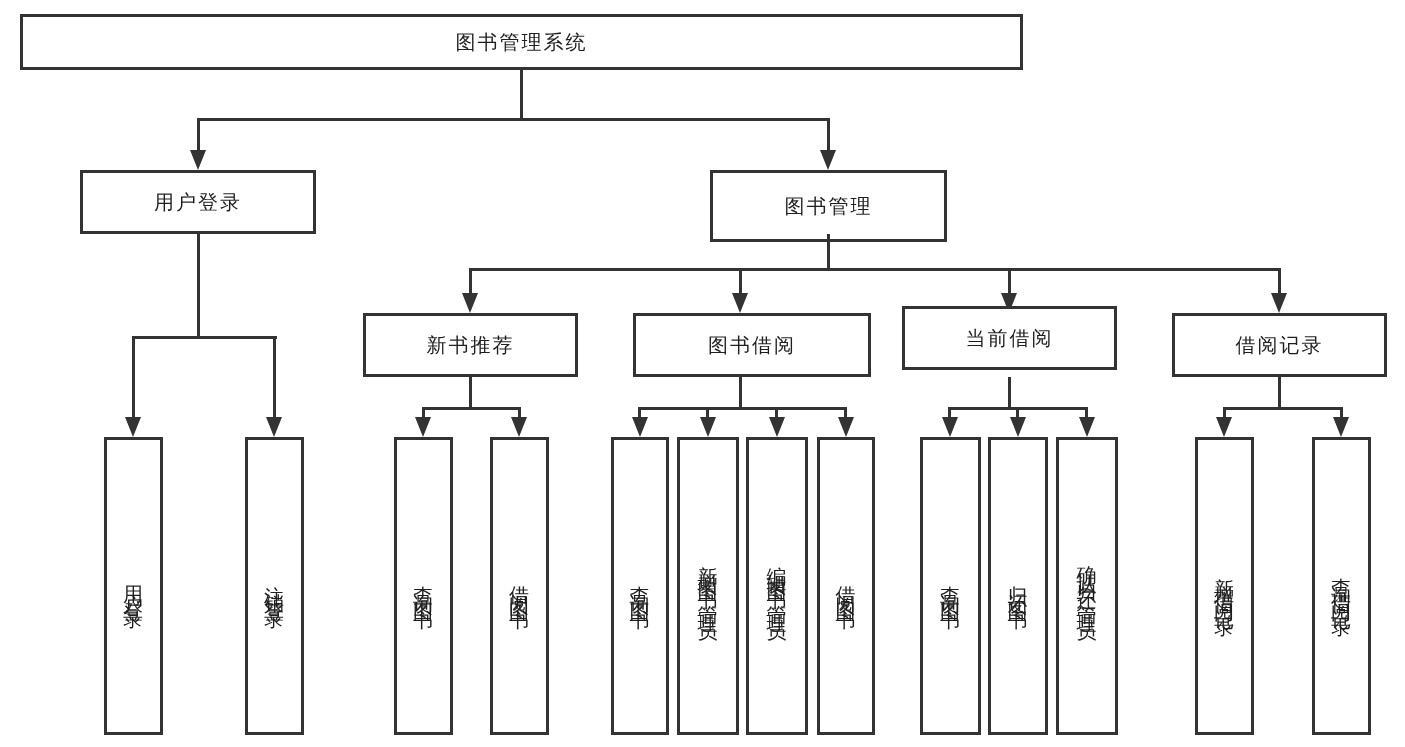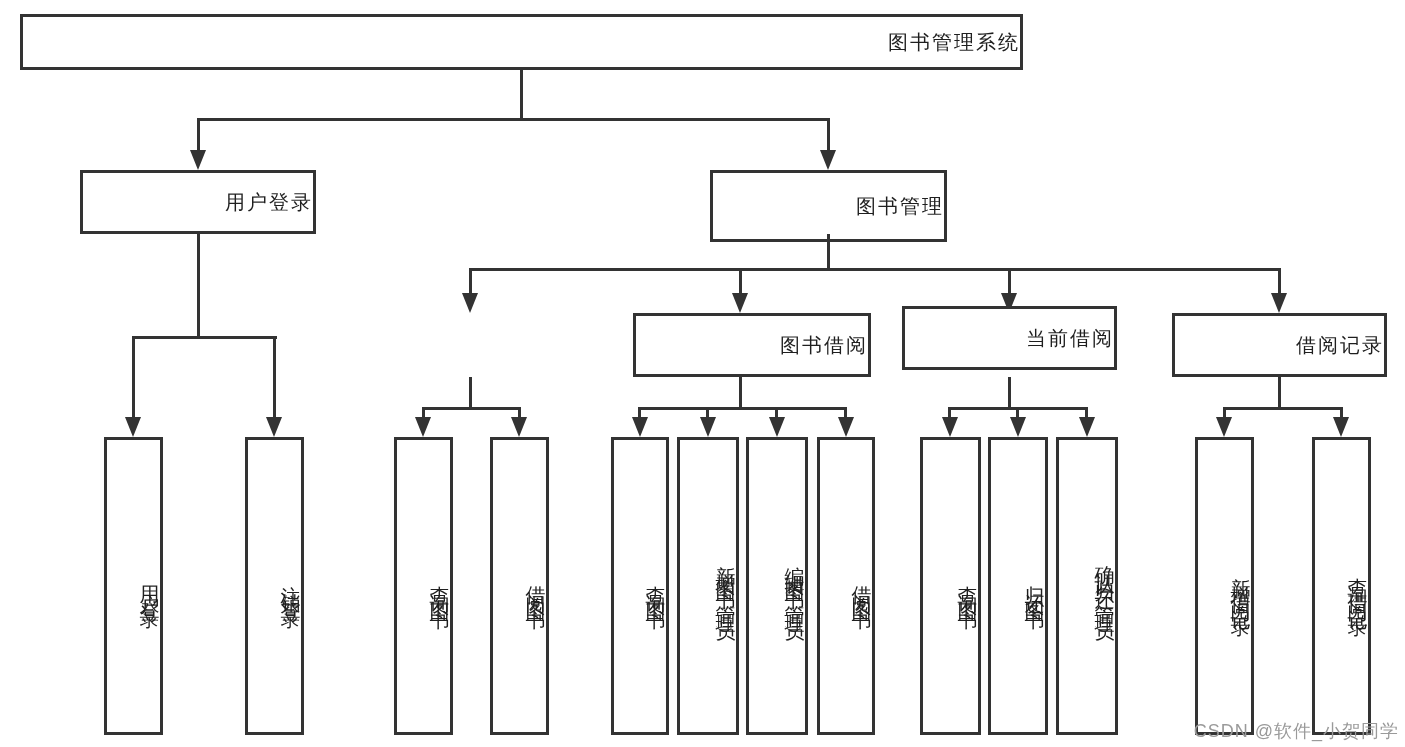--- a/index.html
+++ b/index.html
@@ -20,21 +20,21 @@
     background: var(--background, #fff);
     overflow: hidden;
   }
   .box {
     position: absolute;
     box-sizing: border-box;
     border: 3px solid var(--line, #333);
     background: var(--background, #fff);
     display: flex;
     align-items: center;
-    justify-content: flex-end;
+    justify-content: center;
     color: var(--text, #1f1f1f);
   }
   .hlabel {
     font-size: 20px;
     letter-spacing: 2px;
     white-space: nowrap;
   }
   .leaf {
     writing-mode: vertical-rl;
     text-orientation: mixed;
@@ -99,20 +99,23 @@
   <div class="line" style="left:469px; top:268px; width:812px; height:3px"></div>
   <div class="line" style="left:469px; top:268px; width:3px; height:28px"></div>
   <div class="arrow" style="left:462px; top:293px"></div>
   <div class="line" style="left:739px; top:268px; width:3px; height:28px"></div>
   <div class="arrow" style="left:732px; top:293px"></div>
   <div class="line" style="left:1008px; top:268px; width:3px; height:28px"></div>
   <div class="arrow" style="left:1001px; top:293px"></div>
   <div class="line" style="left:1278px; top:268px; width:3px; height:28px"></div>
   <div class="arrow" style="left:1271px; top:293px"></div>
 
+  <div class="box" style="left:363px; top:313px; width:215px; height:64px">
+    <span class="hlabel">新书推荐</span>
+  </div>
   <div class="box" style="left:633px; top:313px; width:238px; height:64px">
     <span class="hlabel">图书借阅</span>
   </div>
   <div class="box" style="left:902px; top:306px; width:215px; height:64px">
     <span class="hlabel">当前借阅</span>
   </div>
   <div class="box" style="left:1172px; top:313px; width:215px; height:64px">
     <span class="hlabel">借阅记录</span>
   </div>
 
@@ -187,15 +190,14 @@
     <span class="leaf">确认归还（管理员）</span>
   </div>
 
   <div class="box" style="left:1195px; top:437px; width:59px; height:298px">
     <span class="leaf">新增借阅记录</span>
   </div>
   <div class="box" style="left:1312px; top:437px; width:59px; height:298px">
     <span class="leaf">查询借阅记录</span>
   </div>
 
-  <div class="watermark">CSDN @软件_小贺同学</div>
 
 </div>
 
 </body></html>

